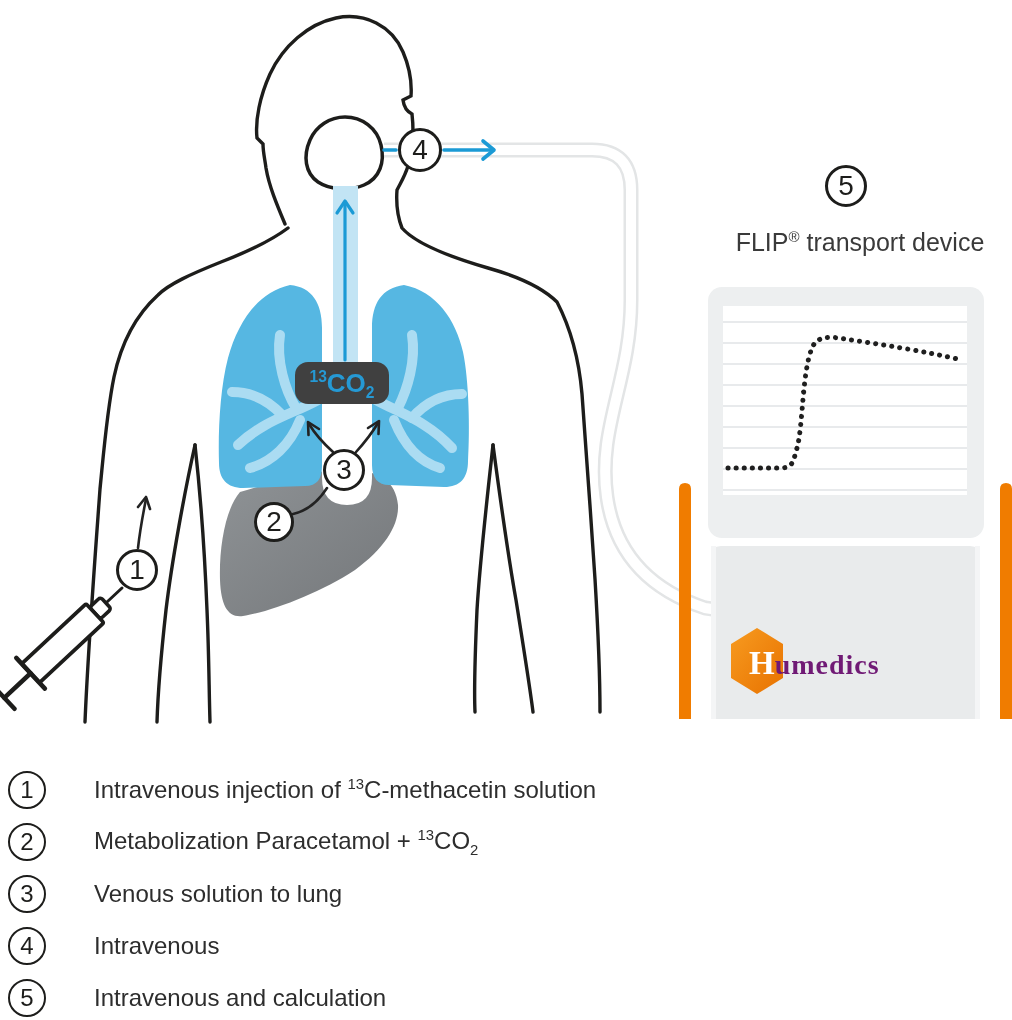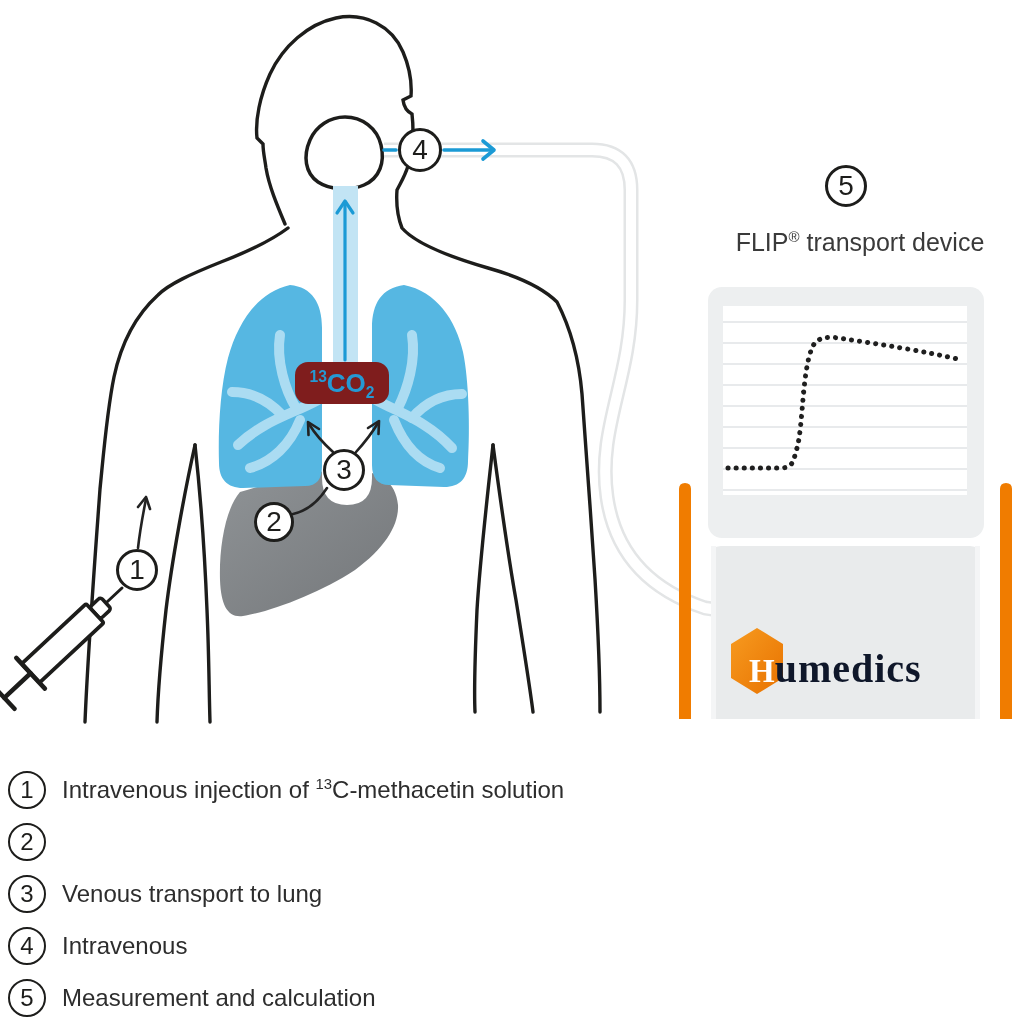--- a/index.html
+++ b/index.html
@@ -5,39 +5,39 @@
   html,body{margin:0;padding:0;background:#ffffff;}
   #stage{position:relative;width:1012px;height:1020px;background:#fff;overflow:hidden;
          font-family:"Liberation Sans",sans-serif;color:#2d2d2d;}
   #art{position:absolute;left:0;top:0;}
 
   .badge{position:absolute;box-sizing:border-box;background:#fff;border:3px solid #1d1d1b;
          border-radius:50%;display:flex;align-items:center;justify-content:center;
          font-size:28px;color:#1d1d1b;z-index:30;}
   .badge.small{border-width:2.5px;font-size:24px;}
 
-  #co2-box{position:absolute;left:295px;top:362px;width:94px;height:42px;background:#7f1d1d;
+  #co2-box{position:absolute;left:295px;top:362px;width:94px;height:42px;background:#404040;
            border-radius:13px;display:flex;align-items:center;justify-content:center;
            font-weight:bold;font-size:26px;color:#2599d4;z-index:25;}
   #co2-box sup{font-size:60%;line-height:0;}
   #co2-box sub{font-size:60%;line-height:0;}
 
   #device-title{position:absolute;left:700px;top:228px;width:320px;text-align:center;
                 font-size:25px;color:#3a3a3a;z-index:20;}
   #device-title sup{font-size:60%;}
 
   #logo-wordmark{position:absolute;left:749px;top:645px;z-index:22;
                  font-family:"Liberation Serif",serif;font-weight:bold;white-space:nowrap;}
   #logo-wordmark .logo-h{color:#ffffff;font-size:33px;}
-  #logo-wordmark .logo-rest{color:#0f172a;font-size:40px;letter-spacing:1px;}
+  #logo-wordmark .logo-rest{color:#701a75;font-size:28px;letter-spacing:1px;}
 
   #legend{position:absolute;left:0;top:758px;width:1012px;z-index:20;}
   .legend-row{position:absolute;left:8px;display:flex;align-items:center;}
   .legend-row .badge{position:relative;flex:0 0 auto;width:38px;height:38px;}
-  .legend-text{margin-left:16px;font-size:24px;color:#2d2d2d;white-space:nowrap;}
+  .legend-text{margin-left:48px;font-size:24px;color:#2d2d2d;white-space:nowrap;}
   .legend-text sup{font-size:62%;}
   .legend-text sub{font-size:62%;vertical-align:sub;}
 </style>
 </head>
 <body>
 
 <div id="stage">
 
   <svg id="art" width="1012" height="1020" viewBox="0 0 1012 1020">
     <defs>
@@ -173,28 +173,29 @@
     <span class="logo-h">H</span><span class="logo-rest">umedics</span>
   </div>
 
   <div id="legend">
     <div class="legend-row" style="top:13px;">
       <div class="badge small">1</div>
       <div class="legend-text"><span>Intravenous injection of </span><sup>13</sup><span>C-methacetin solution</span></div>
     </div>
     <div class="legend-row" style="top:65px;">
       <div class="badge small">2</div>
+      <div class="legend-text"><span>Metabolization Paracetamol + </span><sup>13</sup><span>CO</span><sub>2</sub></div>
     </div>
     <div class="legend-row" style="top:117px;">
       <div class="badge small">3</div>
-      <div class="legend-text"><span>Venous transport to lung</span></div>
+      <div class="legend-text"><span>Venous solution to lung</span></div>
     </div>
     <div class="legend-row" style="top:169px;">
       <div class="badge small">4</div>
       <div class="legend-text"><span>Intravenous</span></div>
     </div>
     <div class="legend-row" style="top:221px;">
       <div class="badge small">5</div>
-      <div class="legend-text"><span>Measurement and calculation</span></div>
+      <div class="legend-text"><span>Intravenous and calculation</span></div>
     </div>
   </div>
 
 </div>
 
 </body></html>

